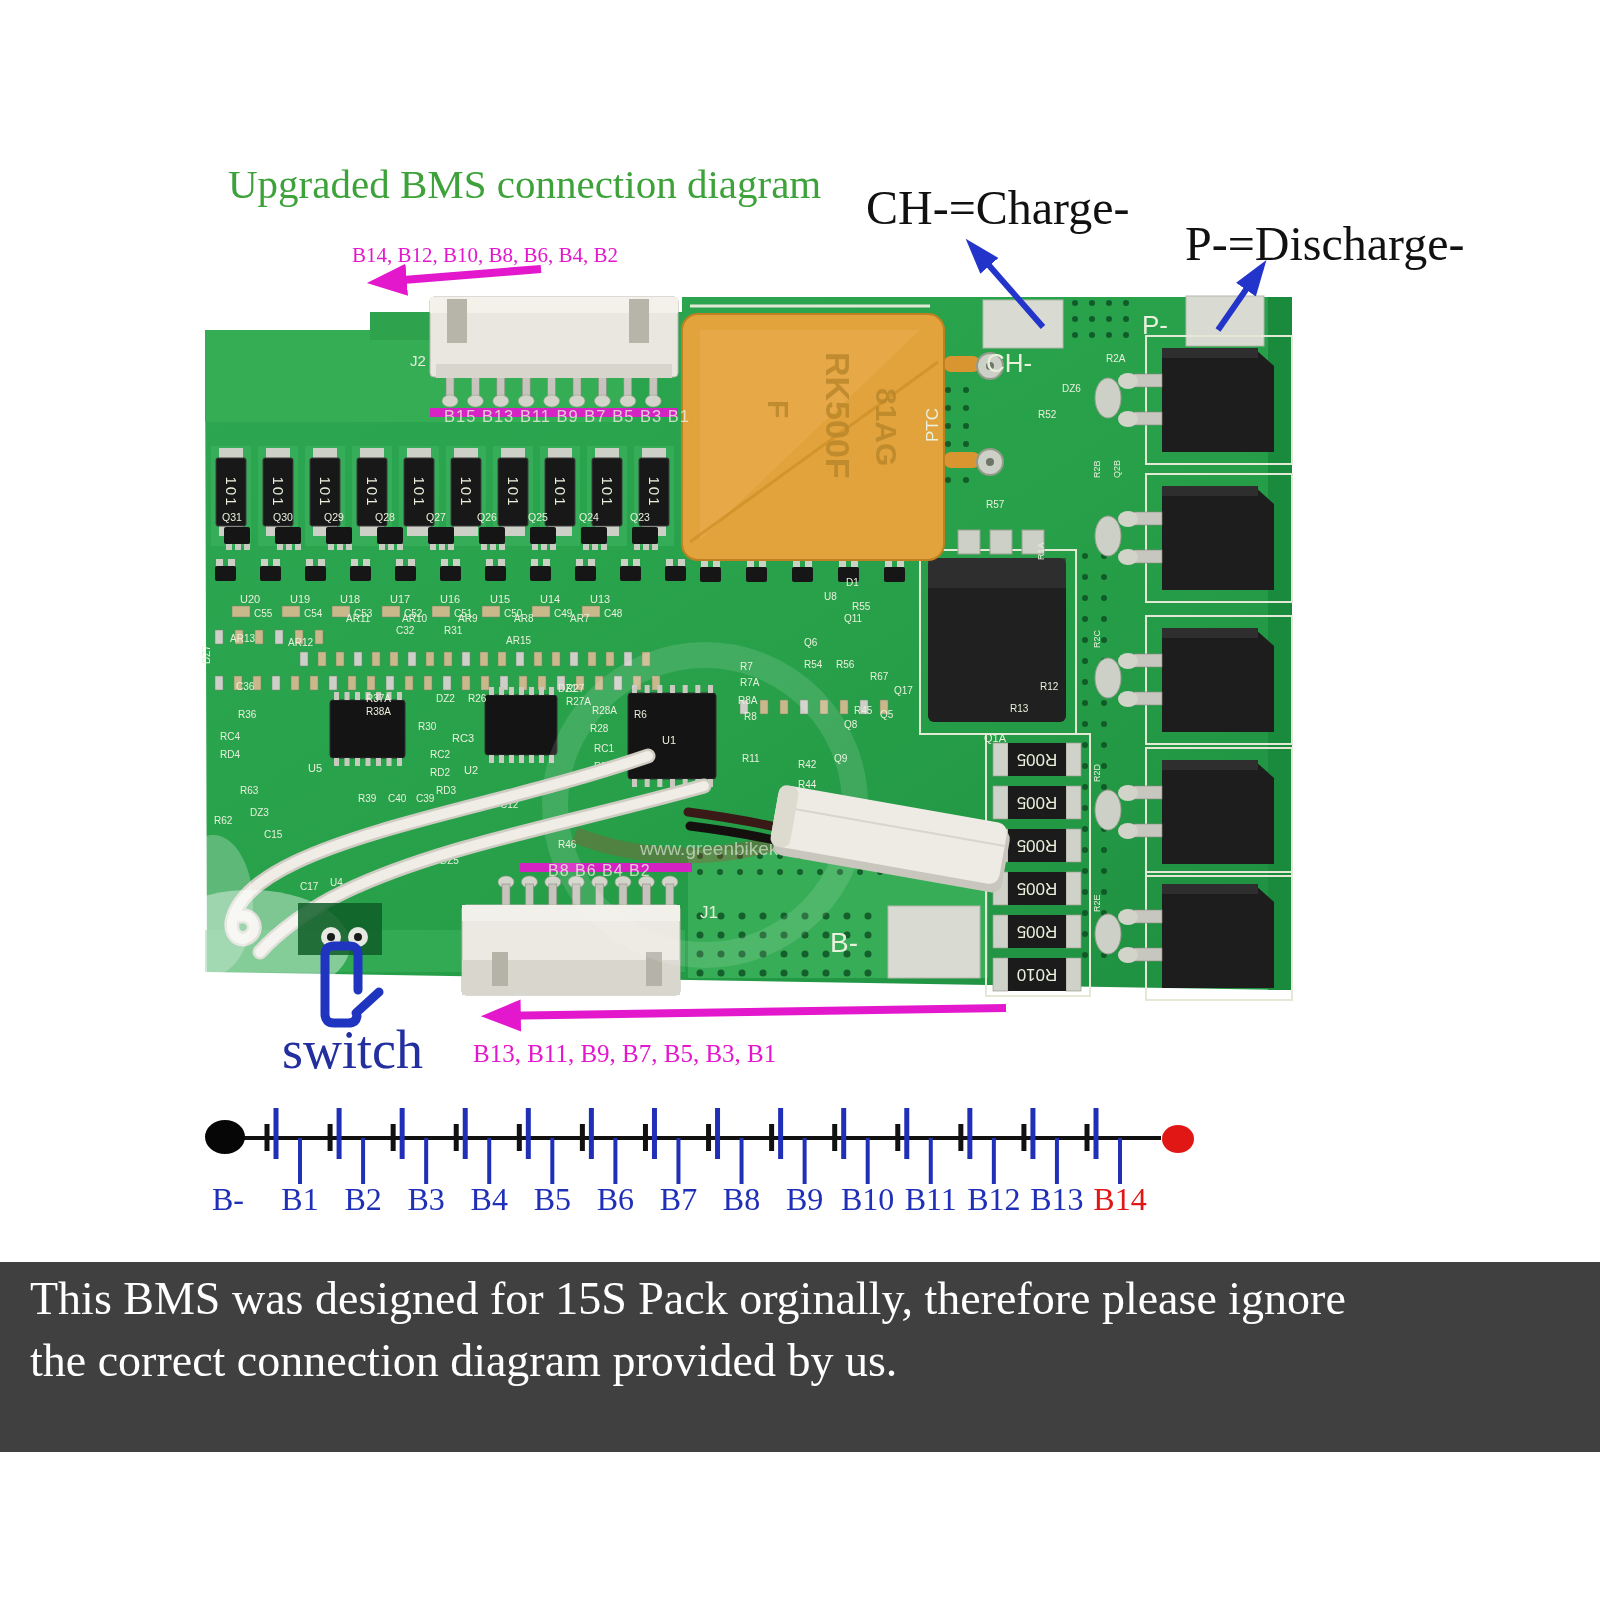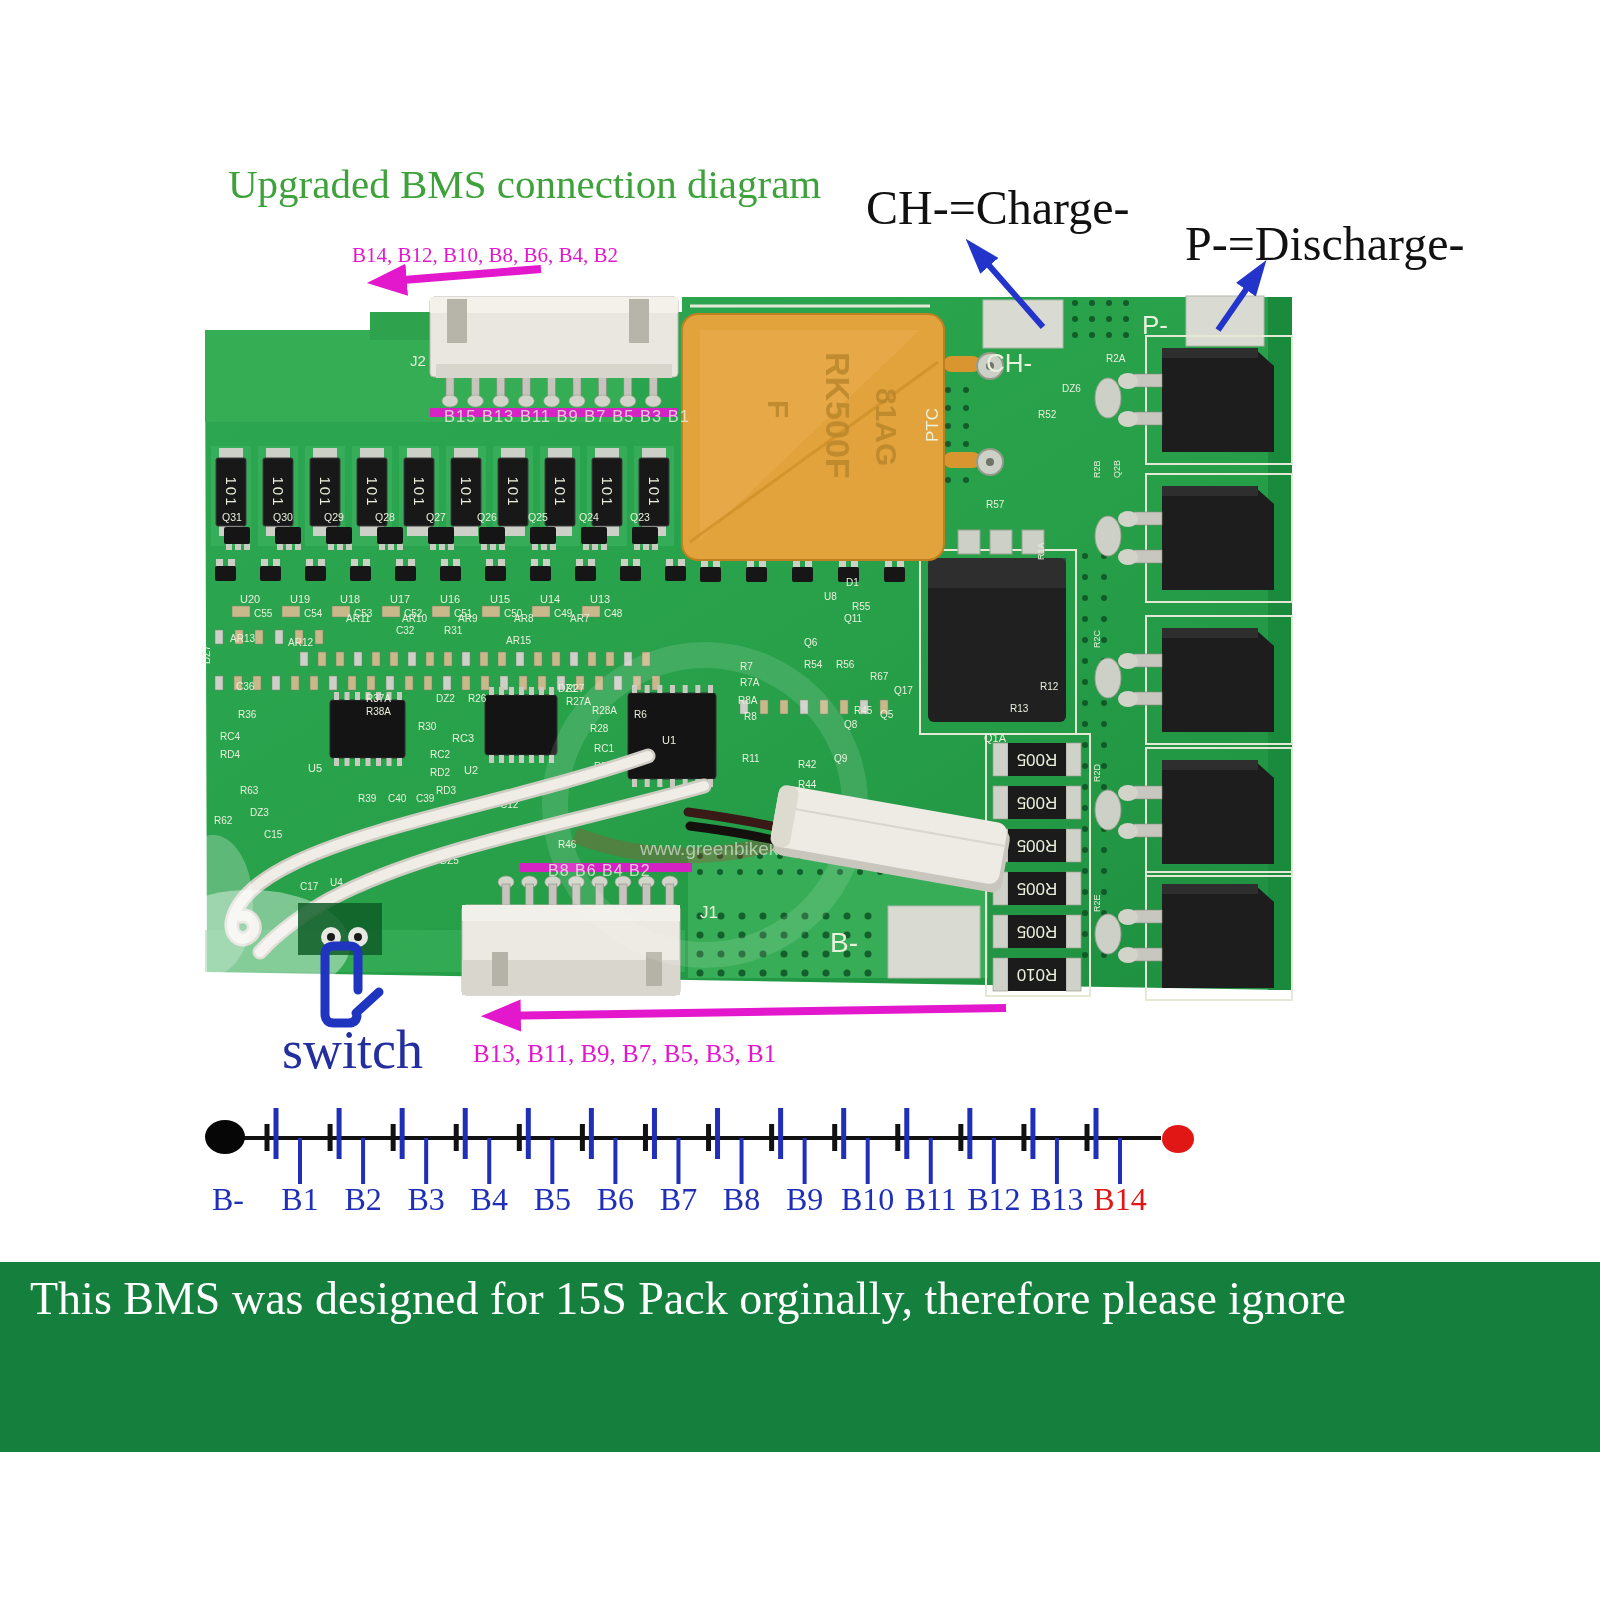--- a/index.html
+++ b/index.html
@@ -9,21 +9,21 @@
   text{font-family:"Liberation Serif", serif;}
   .silk{font-family:"Liberation Sans", sans-serif;fill:#e9f0dc;}
   .t-title{font-size:41px;fill:#3da23a;}
   .t-black{font-size:48px;fill:#111111;}
   .t-mag-top{font-size:21px;fill:#e318cd;}
   .t-mag-bot{font-size:25px;fill:#e318cd;}
   .t-switch{font-size:54px;fill:#232f9e;}
   .t-cross{font-family:"Liberation Sans", sans-serif;fill:#e9efdb;opacity:.8;letter-spacing:1px;}
   .t-ptc{font-family:"Liberation Sans", sans-serif;font-weight:bold;fill:#b8862a;opacity:.8;}
   .t-wm{font-family:"Liberation Sans", sans-serif;fill:#ffffff;opacity:.55;}
-  #banner{position:absolute;left:0;top:1262px;width:1600px;height:190px;background:#15803d;
+  #banner{position:absolute;left:0;top:1262px;width:1600px;height:190px;background:#404040;
           color:#ffffff;font-size:46px;line-height:62px;box-sizing:border-box;padding:6px 10px 0 30px;}
 </style>
 </head>
 <body>
 
 <div id="stage">
 
 <svg id="scene" width="1600" height="1600" viewBox="0 0 1600 1600">
   <defs>
     <marker id="mh-mag" markerWidth="5" markerHeight="5" refX="3.6" refY="2" orient="auto" viewBox="0 0 5 4">
@@ -822,15 +822,16 @@
         <text x="867.6923076923077" y="1210" font-size="32" text-anchor="middle" fill="#1f2fb8">B10</text>
         <text x="930.7692307692308" y="1210" font-size="32" text-anchor="middle" fill="#1f2fb8">B11</text>
         <text x="993.8461538461539" y="1210" font-size="32" text-anchor="middle" fill="#1f2fb8">B12</text>
         <text x="1056.923076923077" y="1210" font-size="32" text-anchor="middle" fill="#1f2fb8">B13</text>
         <text x="1120" y="1210" font-size="32" text-anchor="middle" fill="#e01715">B14</text>
       </g>
 </svg>
 
 <div id="banner">
   <div>This BMS was designed for 15S Pack orginally, therefore please ignore</div>
+  <div>the correct connection diagram provided by us.</div>
 </div>
 
 </div>
 
 </body></html>

